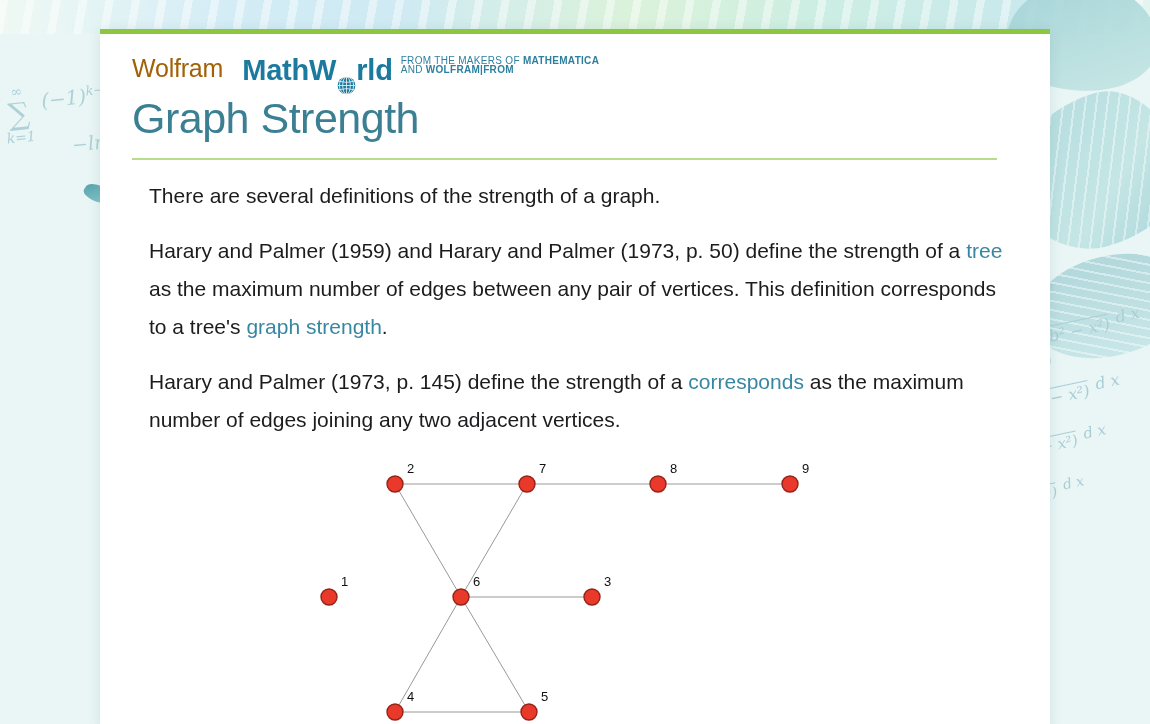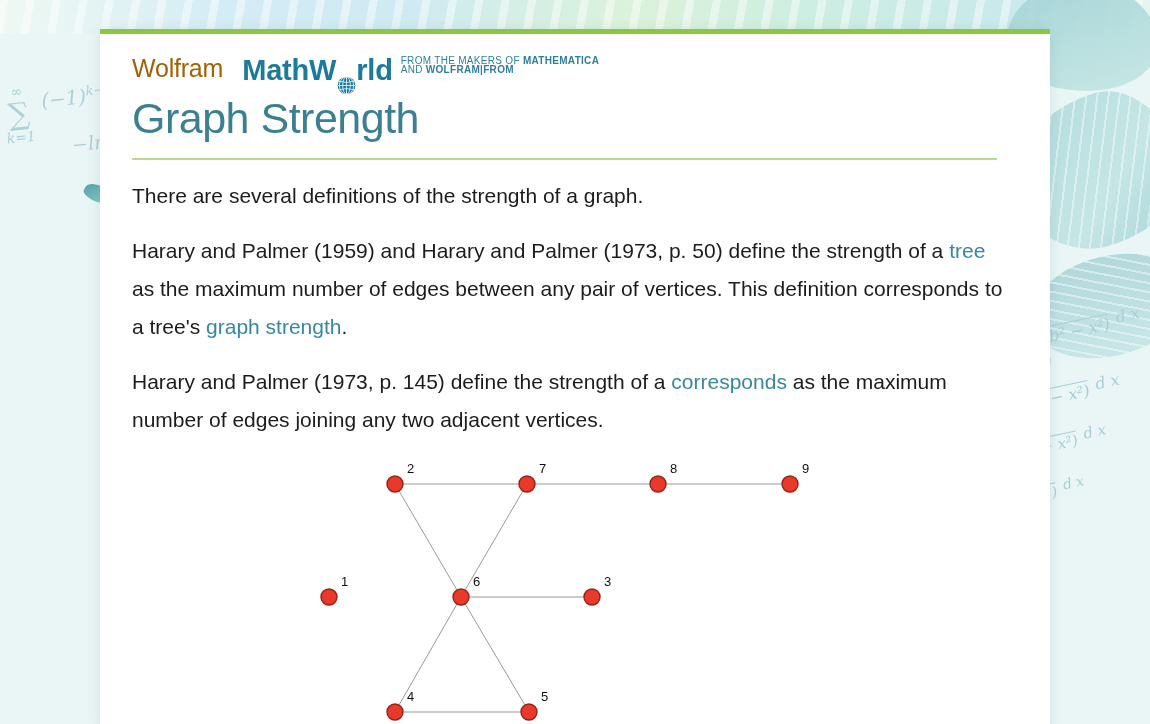--- a/index.html
+++ b/index.html
@@ -79,21 +79,21 @@
   .globe{display:inline-block;width:19px;height:19px;margin:0 .5px;position:relative;top:1px;}
   .tagline{margin-left:8px;margin-top:2px;display:flex;flex-direction:column;
     font-size:10px;line-height:9px;color:#2d7f9e;letter-spacing:.3px;}
   .tagline b{font-weight:700;}
   h1.title{
     font-size:43px;font-weight:400;color:#3b7f93;letter-spacing:-.5px;
     margin:5px 0 14px 0;line-height:52px;
   }
   .title-rule{margin-top:12px;width:865px;height:2px;background:#b9dc8a;}
   main{margin-top:10px;width:880px;}
-  main p{margin:17px 0 0 0;font-size:21px;line-height:38px;color:#1c1c1e;}
+  main p{margin:17px 0 0 17px;font-size:21px;line-height:38px;color:#1c1c1e;}
   main a.link{color:#3787a3;text-decoration:none;cursor:pointer;text-align:right;}
   .graph-wrap{position:absolute;left:210px;top:416px;width:500px;height:279px;}
   .graph-wrap svg{display:block;}
 </style>
 </head>
 <body>
 
 <div class="top-band"></div>
 <div class="blob-top"></div>
 <div class="fan"></div>

